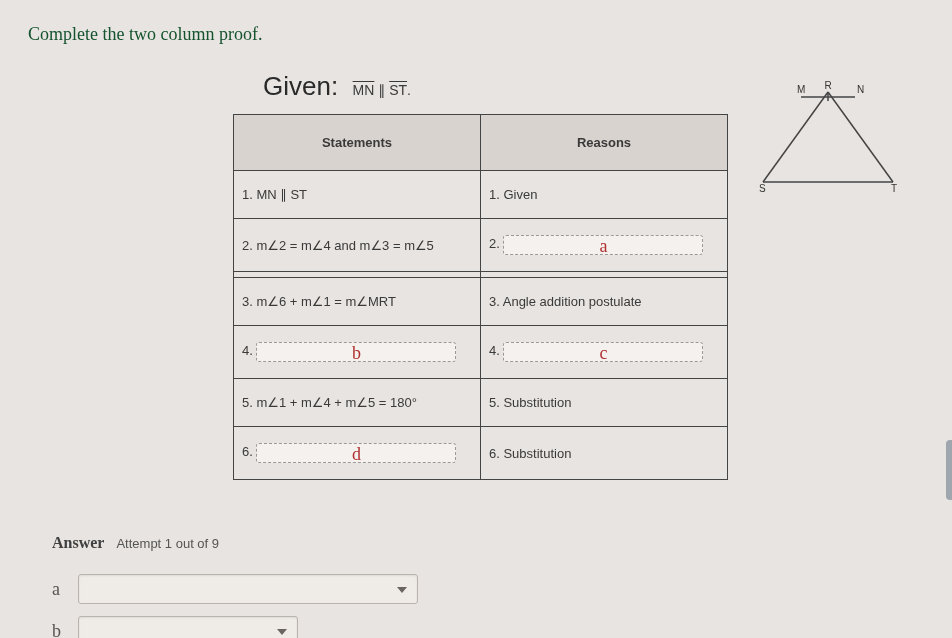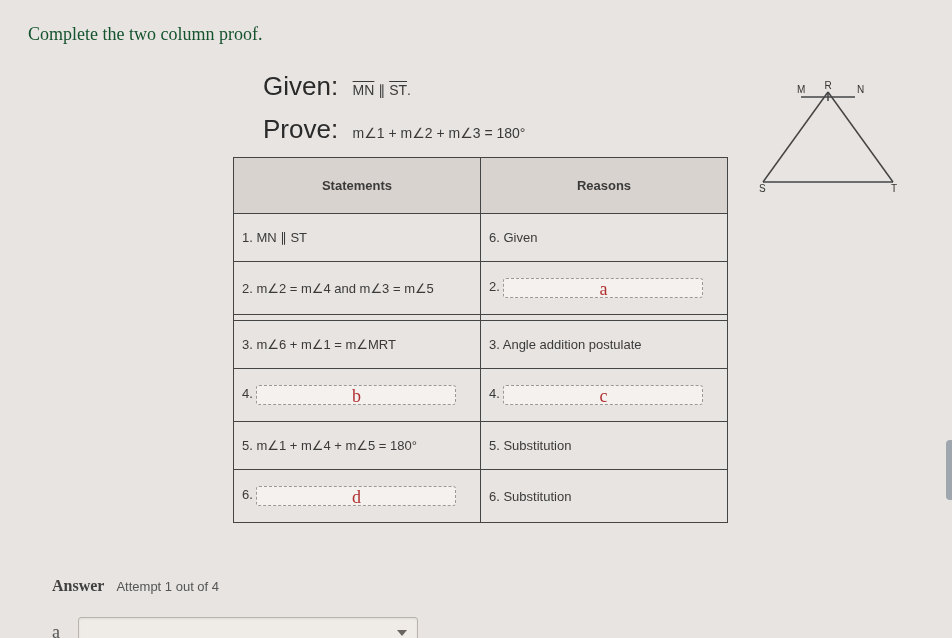--- a/index.html
+++ b/index.html
@@ -157,36 +157,32 @@
 
 <div class="page">
   <div class="title">Complete the two column proof.</div>
 
   <div class="content-row">
     <div class="left-col">
       <div class="given-prove">
         <span class="gp-label">Given:</span>
         <span class="gp-value"><span class="bar">MN</span> ∥ <span class="bar">ST</span>.</span>
       </div>
-      <div class="given-prove">
-        <span class="gp-label">Prove:</span>
-        <span class="gp-value">m∠1 + m∠2 + m∠3 = 180°</span>
-      </div>
 
       <table class="tbl">
         <thead>
           <tr>
             <th>Statements</th>
             <th>Reasons</th>
           </tr>
         </thead>
         <tbody id="proof-body">
             <tr>
               <td>1. MN ∥ ST</td>
-              <td>6. Given</td>
+              <td>1. Given</td>
             </tr>
             <tr>
               <td>2. m∠2 = m∠4 and m∠3 = m∠5</td>
               <td><span>2. </span><span class="blank-box"><span class="red-letter">a</span></span></td>
             </tr>
             <tr class="spacer-row">
               <td></td>
               <td></td>
             </tr>
             <tr>
@@ -222,21 +218,21 @@
         <text x="104" y="16">N</text>
         <text x="75" y="12" text-anchor="middle">R</text>
         <text x="6" y="115">S</text>
         <text x="138" y="115">T</text>
       </g>
     </svg>
   </div>
 
   <div class="answer-section">
     <span class="answer-label">Answer</span>
-    <span class="attempt">Attempt 1 out of 4</span>
+    <span class="attempt">Attempt 1 out of 9</span>
     <div class="answer-rows" id="answer-rows">
         <div class="answer-row">
           <div class="ar-label">a</div>
           <div class="select long"></div>
         </div>
         <div class="answer-row">
           <div class="ar-label">b</div>
           <div class="select short"></div>
         </div>
         <div class="answer-row">

